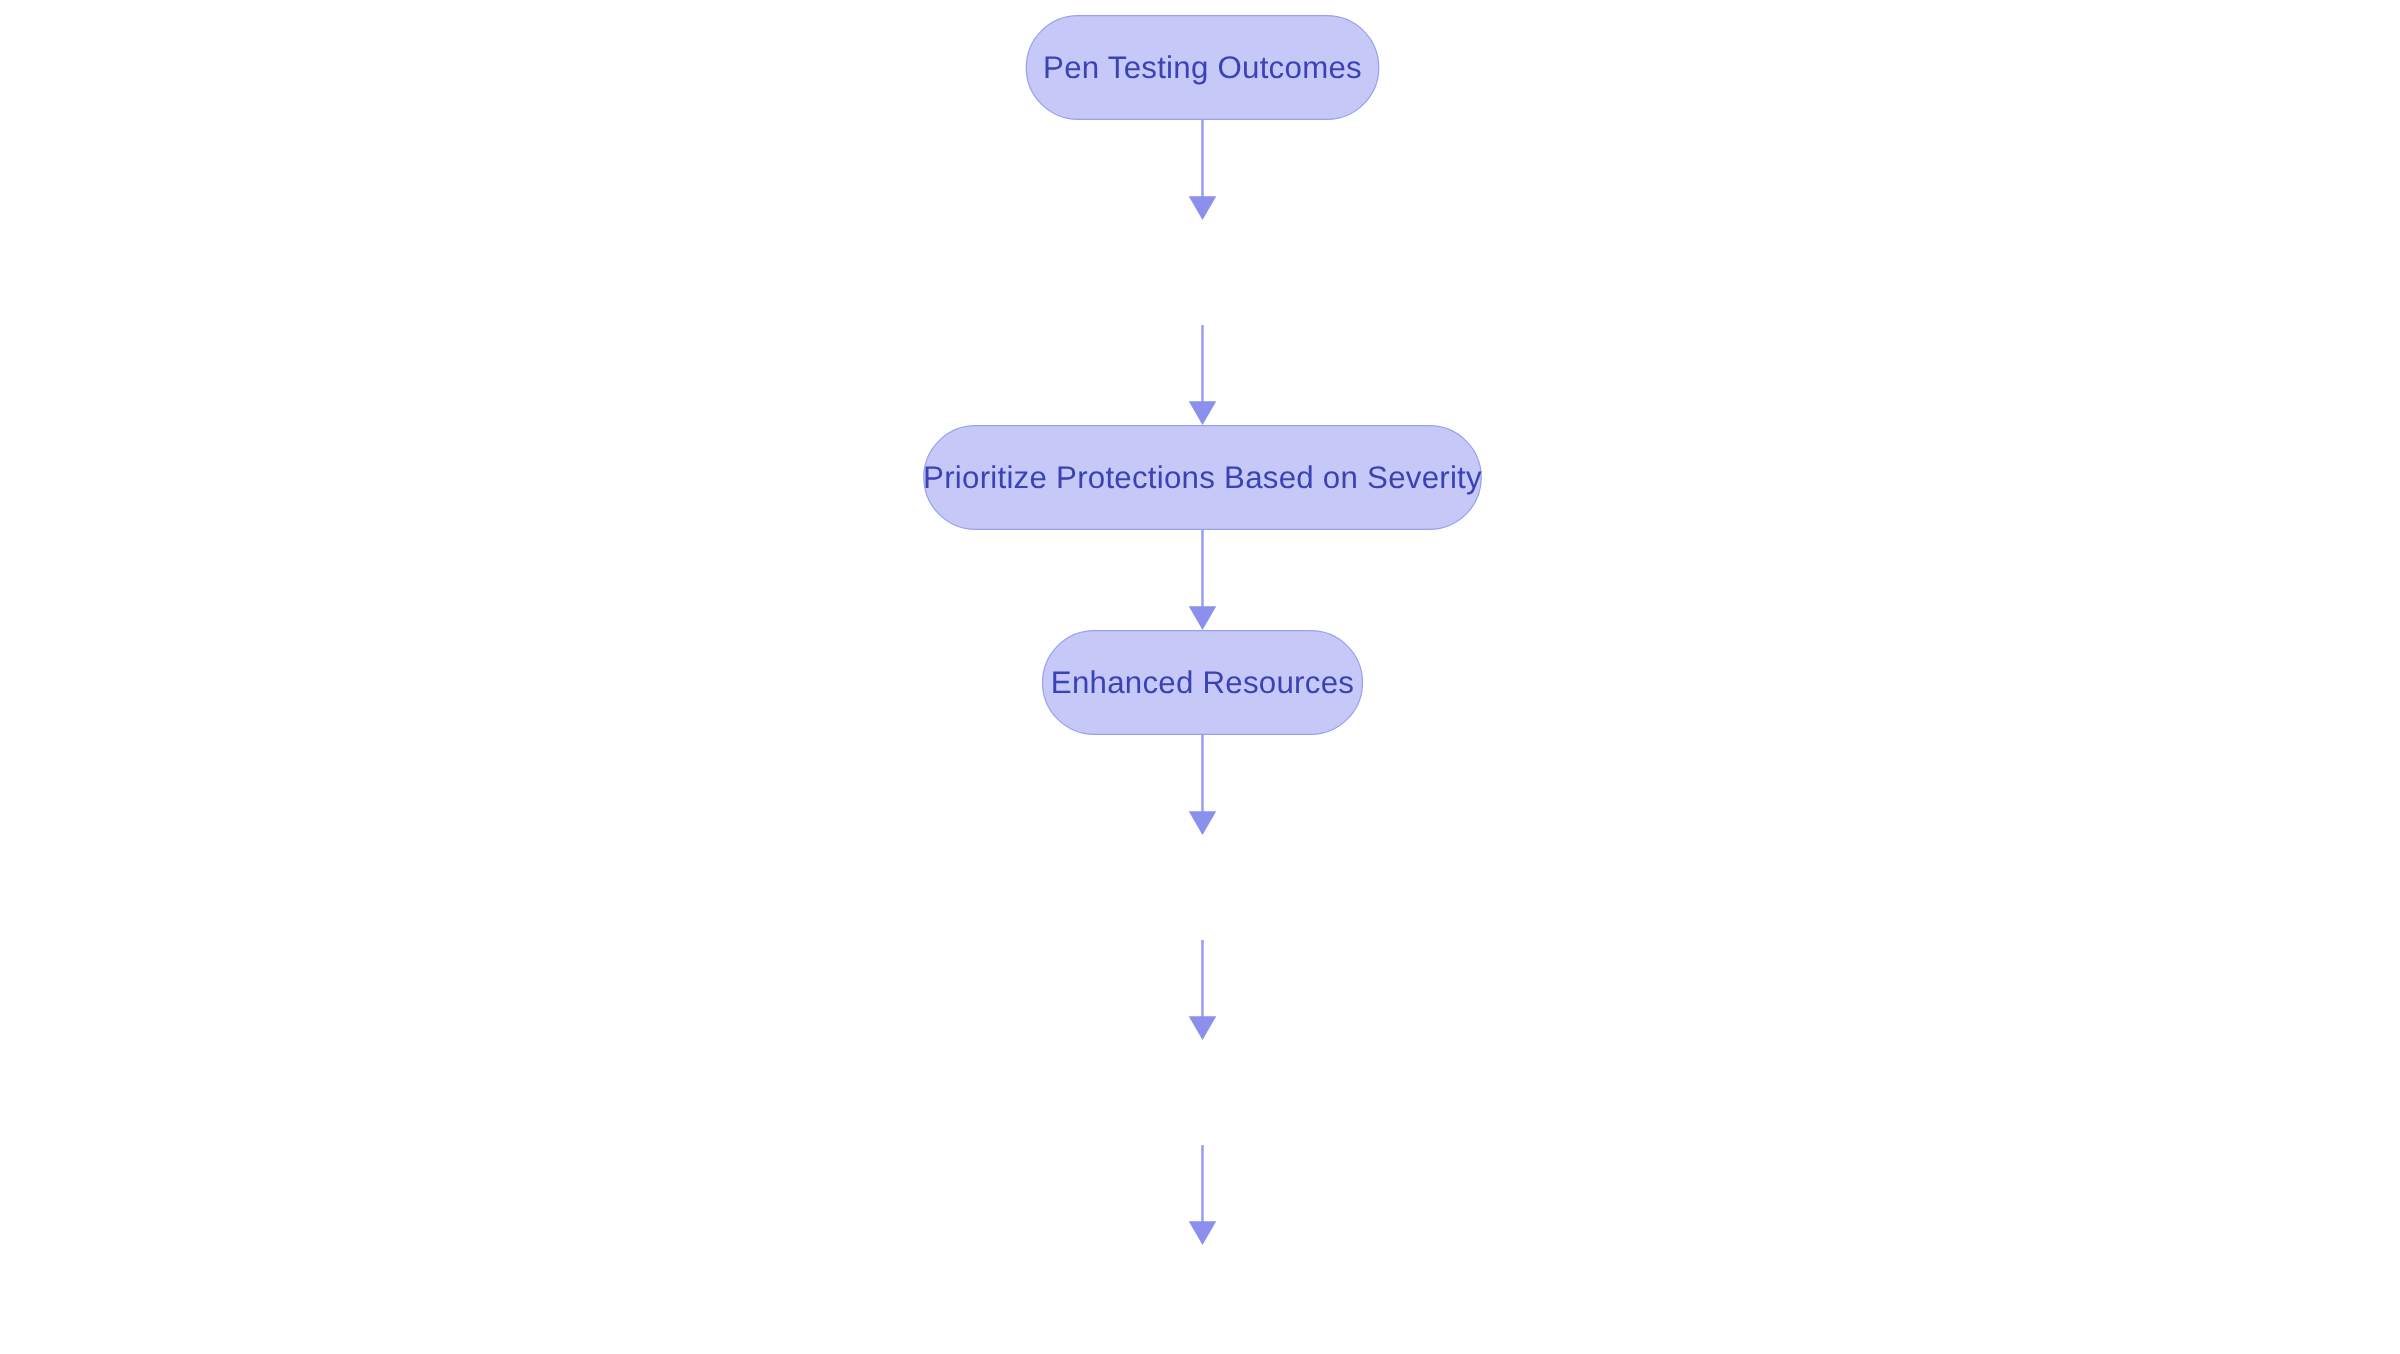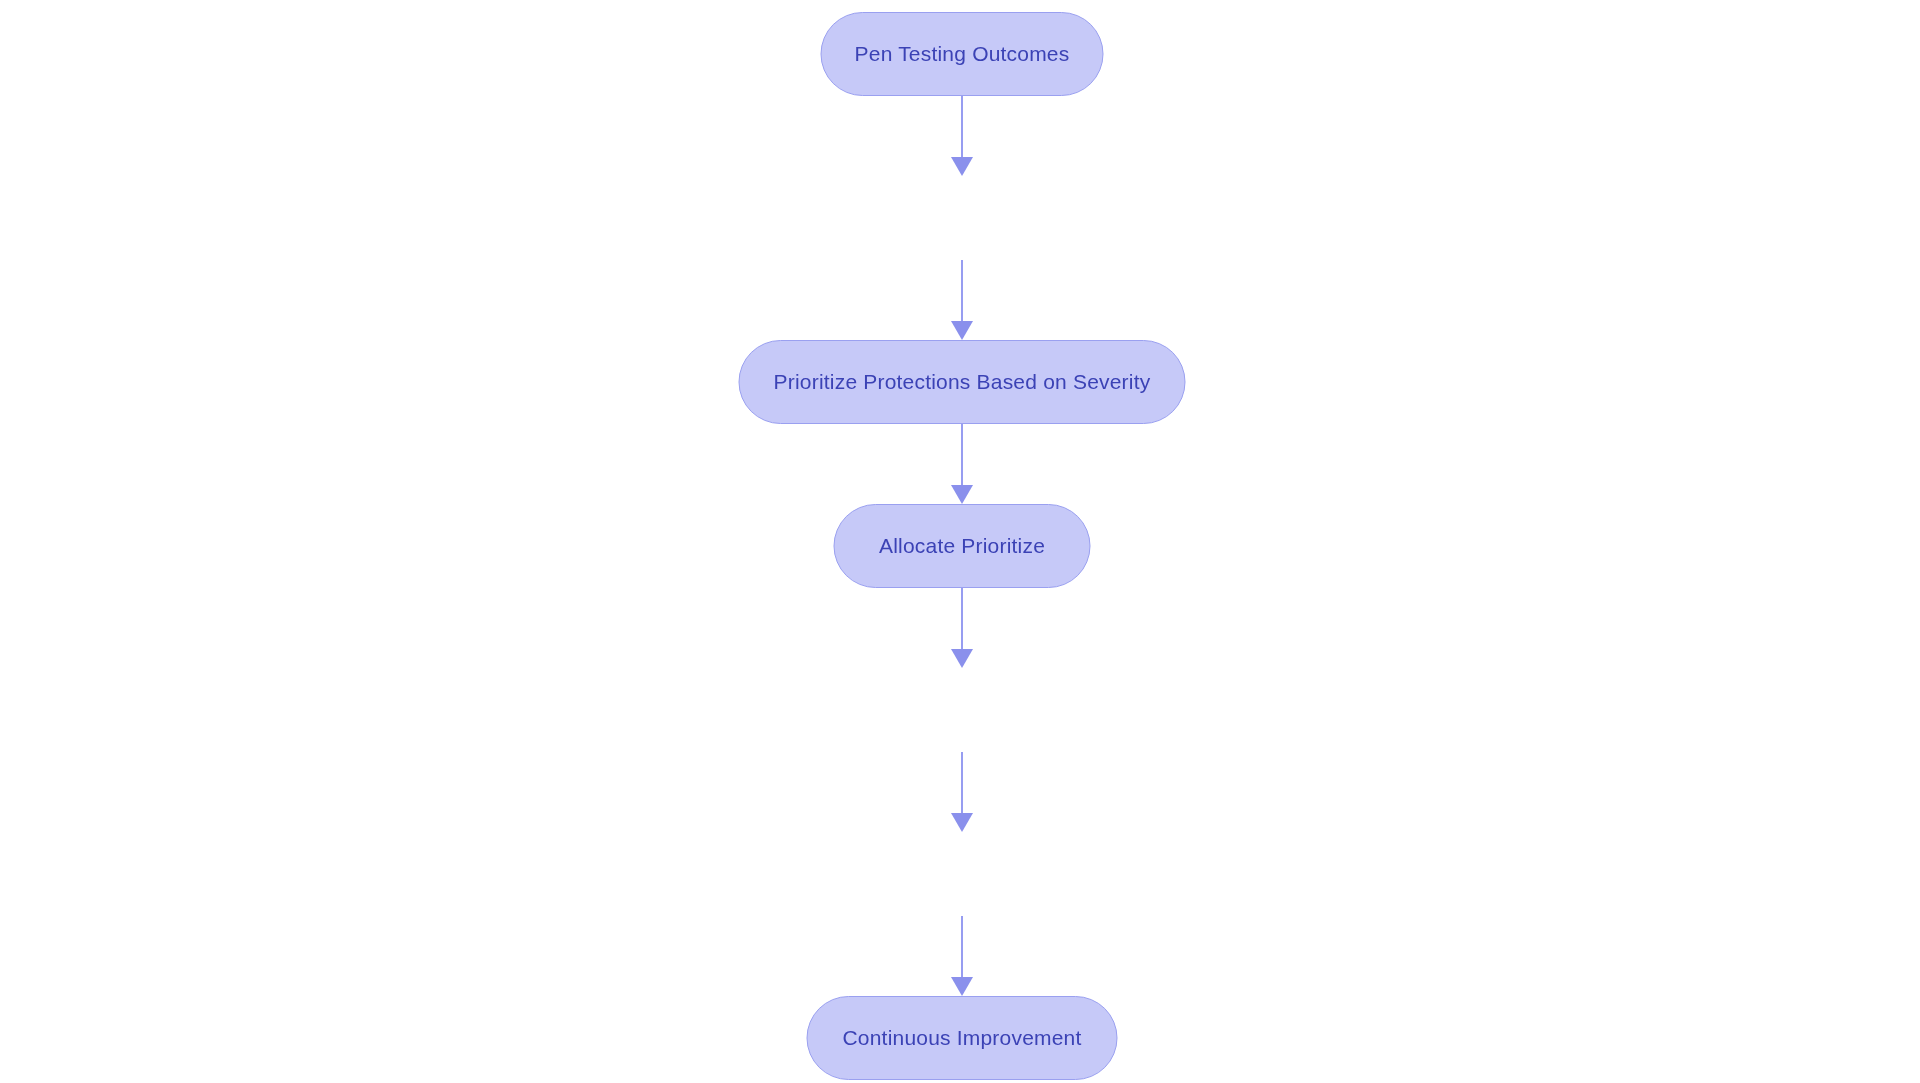--- a/index.html
+++ b/index.html
@@ -29,21 +29,21 @@
     height:84px;
     border-radius:42px;
     background:var(--node-fill);
     border:1.5px solid var(--node-border);
     display:flex;
     align-items:center;
     justify-content:center;
   }
   .node-label{
     color:var(--node-text);
-    font-size:21px;
+    font-size:25px;
     font-weight:500;
     letter-spacing:0.2px;
     white-space:nowrap;
     text-align:center;
   }
   .arrow{
     position:absolute;
     left:962px;
     transform:translateX(-50%);
     width:22px;
@@ -93,37 +93,34 @@
   <div class="node" style="top:340px;width:447px">
     <span class="node-label">Prioritize Protections Based on Severity</span>
   </div>
 
   <div class="arrow" style="top:424px">
     <div class="arrow-line"></div>
     <div class="arrow-head"></div>
   </div>
 
   <div class="node" style="top:504px;width:257px">
-    <span class="node-label">Allocate Prioritize</span>
+    <span class="node-label">Enhanced Resources</span>
   </div>
 
   <div class="arrow" style="top:588px">
     <div class="arrow-line"></div>
     <div class="arrow-head"></div>
   </div>
 
 
   <div class="arrow" style="top:752px">
     <div class="arrow-line"></div>
     <div class="arrow-head"></div>
   </div>
 
 
   <div class="arrow" style="top:916px">
     <div class="arrow-line"></div>
     <div class="arrow-head"></div>
   </div>
 
-  <div class="node" style="top:996px;width:311px">
-    <span class="node-label">Continuous Improvement</span>
-  </div>
 
 </div>
 
 </body></html>

